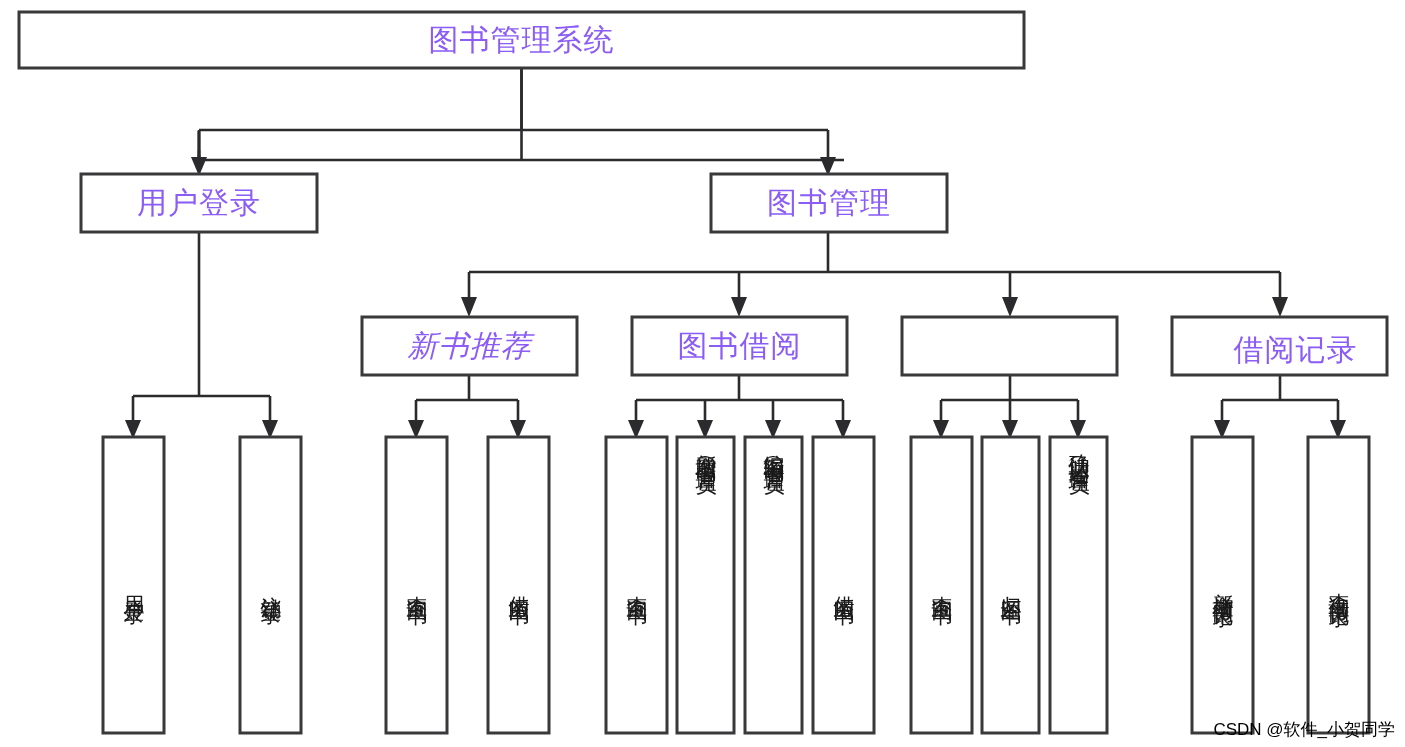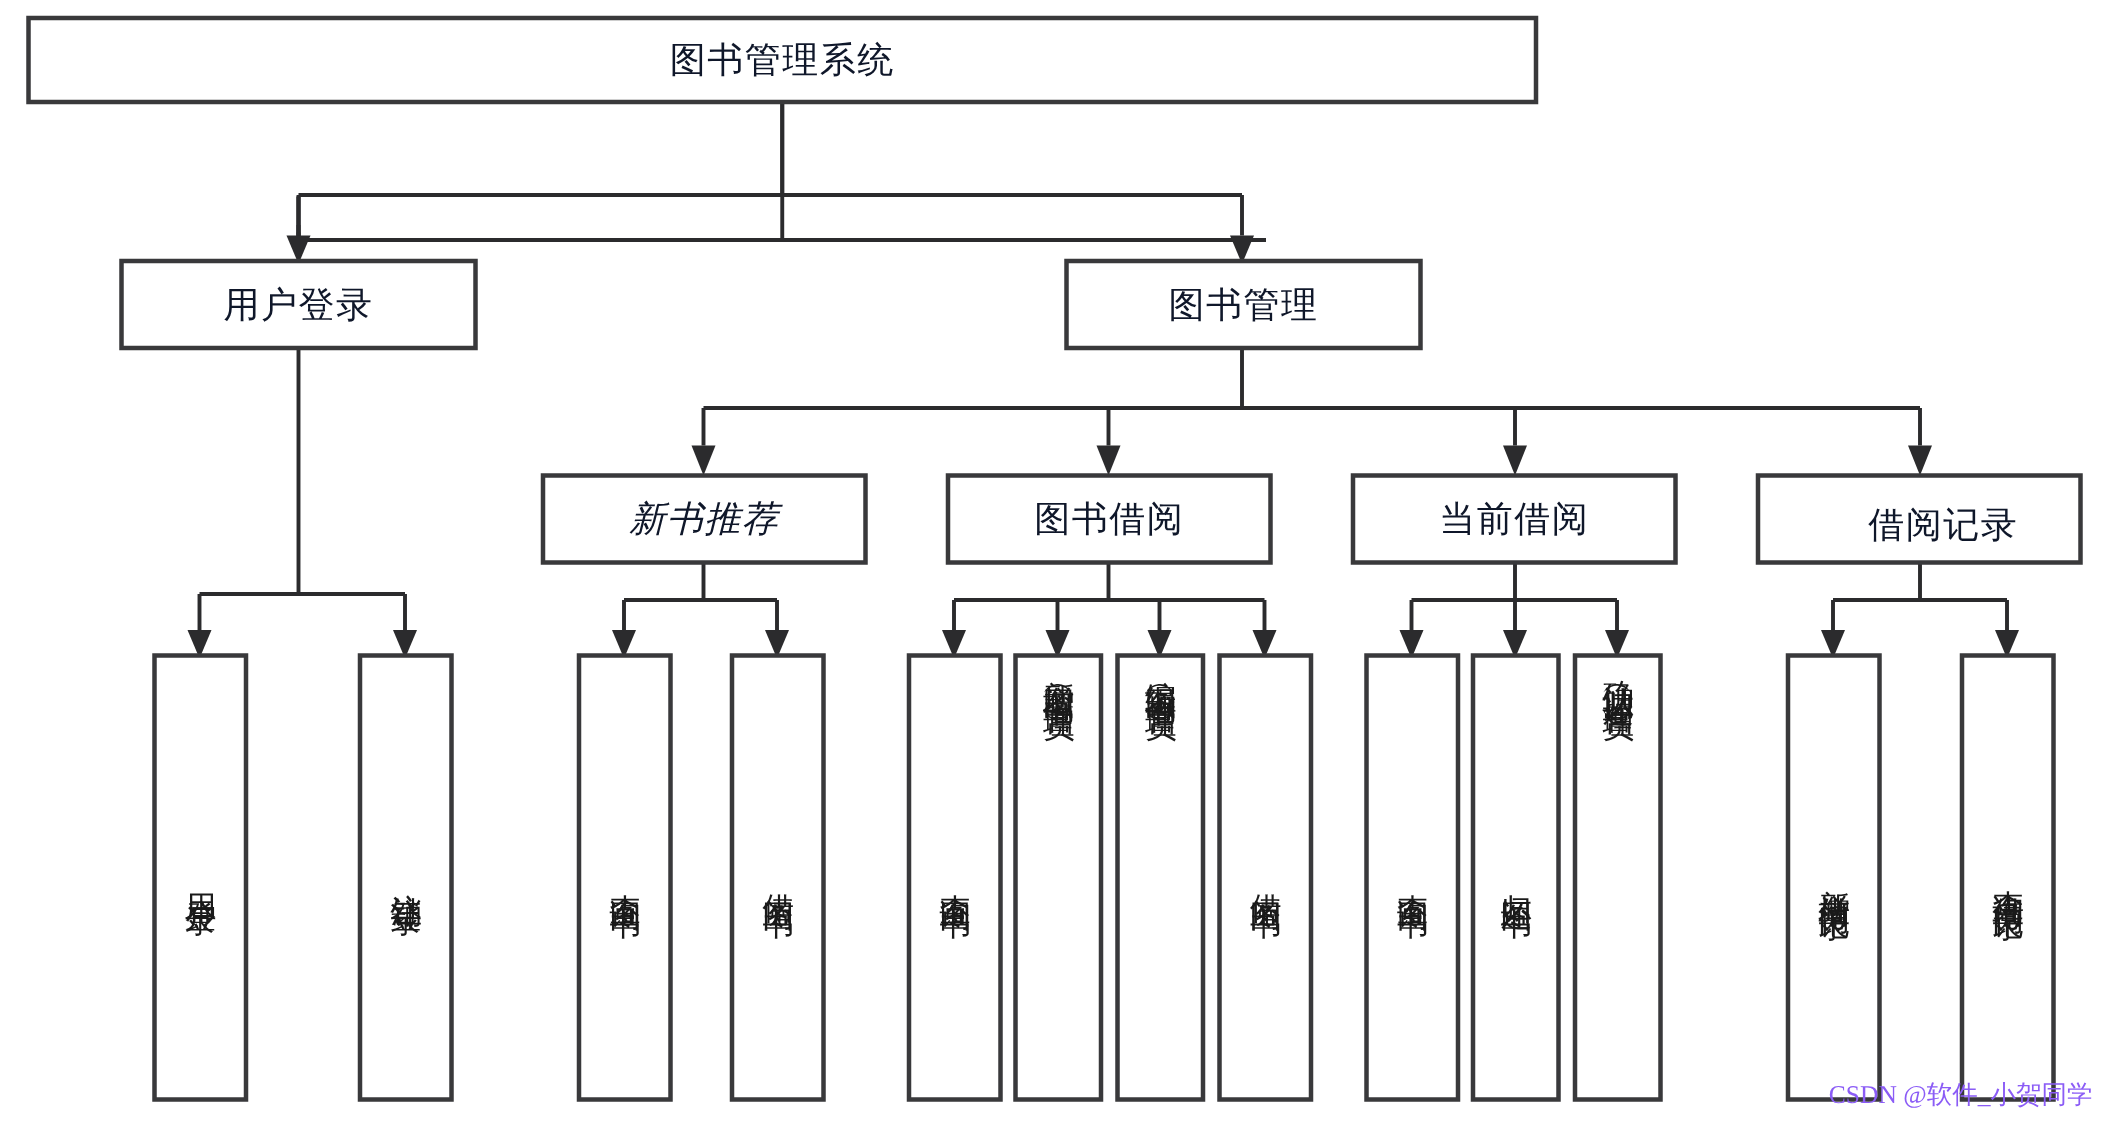--- a/index.html
+++ b/index.html
@@ -35,23 +35,23 @@
     fill: none;
   }
   .arrow-head {
     fill: #2b2b2d;
     stroke: none;
   }
   .watermark {
     position: absolute;
     right: 10px;
     bottom: 6px;
-    font-family: Liberation Serif, serif;
+    font-family: Liberation Sans, sans-serif;
     font-size: 17px;
-    color: #8b5cf6;
+    color: #000000;
     white-space: nowrap;
     user-select: none;
   }
   .vtext-box {
     position: absolute;
     display: flex;
     align-items: center;
     justify-content: center;
     pointer-events: none;
   }
@@ -67,22 +67,22 @@
   }
   .htext-box {
     position: absolute;
     display: flex;
     align-items: center;
     justify-content: center;
     pointer-events: none;
   }
   .htext {
     font-family: "DejaVu Sans", "Liberation Sans", sans-serif;
-    font-size: 24px;
-    color: #0f172a;
+    font-size: 30px;
+    color: #8b5cf6;
     letter-spacing: 1px;
     white-space: nowrap;
   }
 </style>
 </head>
 <body>
 
 <div id="diagram-root">
 
   <svg class="diagram" viewBox="0 0 1405 747">
@@ -194,23 +194,20 @@
   <div class="htext-box" style="left:711px; top:174px; width:236px; height:58px;">
     <span class="htext">图书管理</span>
   </div>
 
   <div class="htext-box" style="left:362px; top:317px; width:215px; height:58px;font-style:italic;">
     <span class="htext">新书推荐</span>
   </div>
   <div class="htext-box" style="left:632px; top:317px; width:215px; height:58px;border-radius:29px;">
     <span class="htext">图书借阅</span>
   </div>
-  <div class="htext-box" style="left:902px; top:317px; width:215px; height:58px;">
-    <span class="htext">当前借阅</span>
-  </div>
   <div class="htext-box" style="left:1172px; top:317px; width:215px; height:66px;margin-left:16px;">
     <span class="htext">借阅记录</span>
   </div>
 
   <div class="vtext-box" style="left:103px; top:437px; width:61px; height:296px;">
     <span class="vtext">用户登录</span>
   </div>
   <div class="vtext-box" style="left:240px; top:437px; width:61px; height:296px;">
     <span class="vtext">注销登录</span>
   </div>

